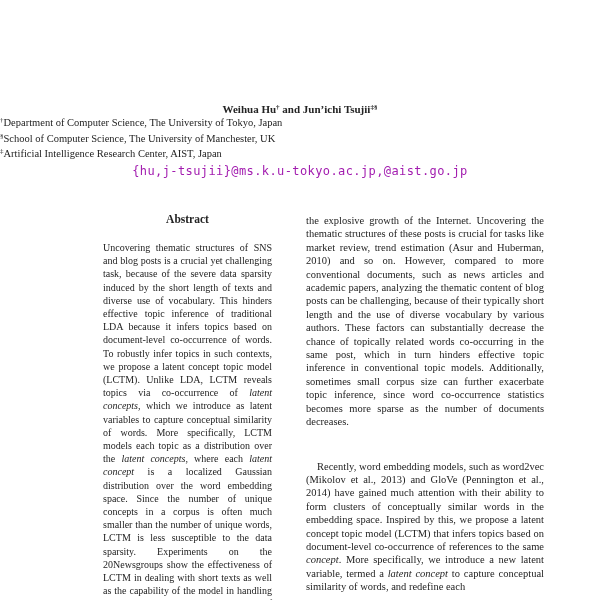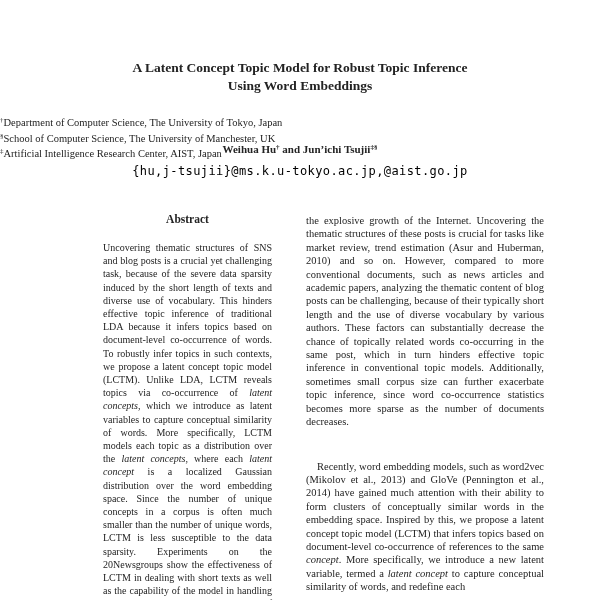--- a/index.html
+++ b/index.html
@@ -19,37 +19,36 @@
     font-weight: bold;
     font-size: 13.5px;
     line-height: 18px;
   }
   .authors {
     position: absolute;
     top: 103px; left: 0; right: 0;
     text-align: center;
     font-weight: bold;
     font-size: 11px;
-    margin-top: 40px;
   }
   .affils {
     position: absolute;
     top: 116px; left: 0; right: 0;
     text-align: left;
     font-size: 10.5px;
     line-height: 13.5px;
   }
   .email {
     position: absolute;
     top: 164px; left: 0; right: 0;
     text-align: center;
     font-family: "DejaVu Sans Mono", "Liberation Mono", monospace;
     font-size: 12px;
     letter-spacing: 0.4px;
-    color: #000000;
+    color: #a21caf;
   }
   .sup {
     font-size: 7px;
     vertical-align: baseline;
     position: relative;
     top: -4px;
   }
   .it { font-style: italic; }
   .abs-col {
     position: absolute;
@@ -82,24 +81,20 @@
   .right-col p.p2 {
     margin-top: 31px;
     text-indent: 11px;
   }
 </style>
 </head>
 <body>
 
 <div class="page">
 
-  <div class="title">
-    <div>A Latent Concept Topic Model for Robust Topic Inference</div>
-    <div>Using Word Embeddings</div>
-  </div>
 
   <div class="authors"><span>Weihua Hu</span><span class="sup">†</span><span> and Jun’ichi Tsujii</span><span class="sup">‡§</span></div>
 
   <div class="affils">
     <div><span class="sup">†</span><span>Department of Computer Science, The University of Tokyo, Japan</span></div>
     <div><span class="sup">§</span><span>School of Computer Science, The University of Manchester, UK</span></div>
     <div><span class="sup">‡</span><span>Artificial Intelligence Research Center, AIST, Japan</span></div>
   </div>
 
   <div class="email">{hu,j-tsujii}@ms.k.u-tokyo.ac.jp,@aist.go.jp</div>

